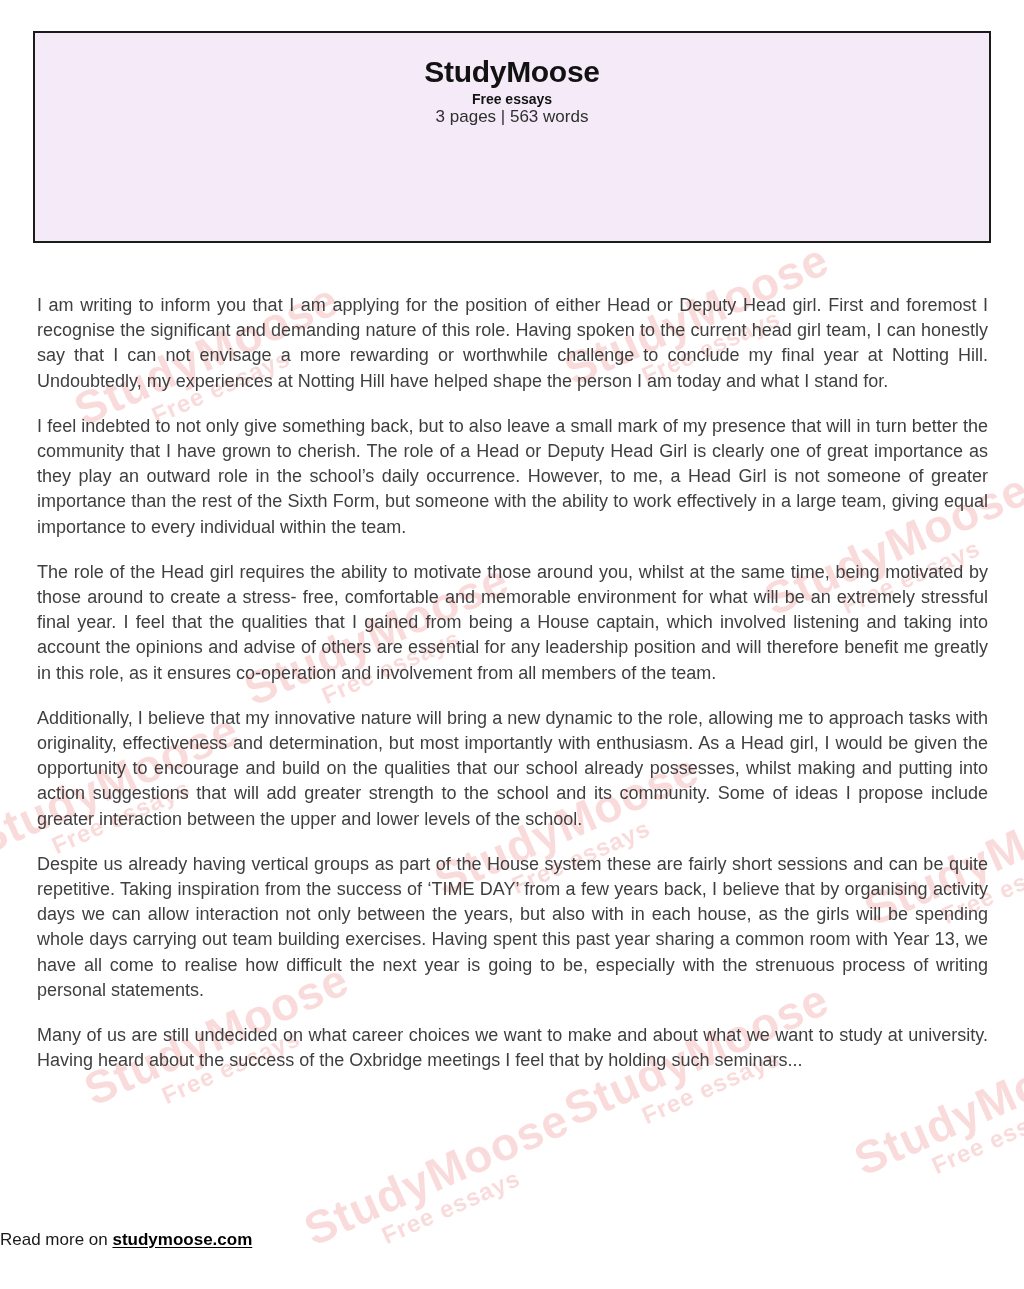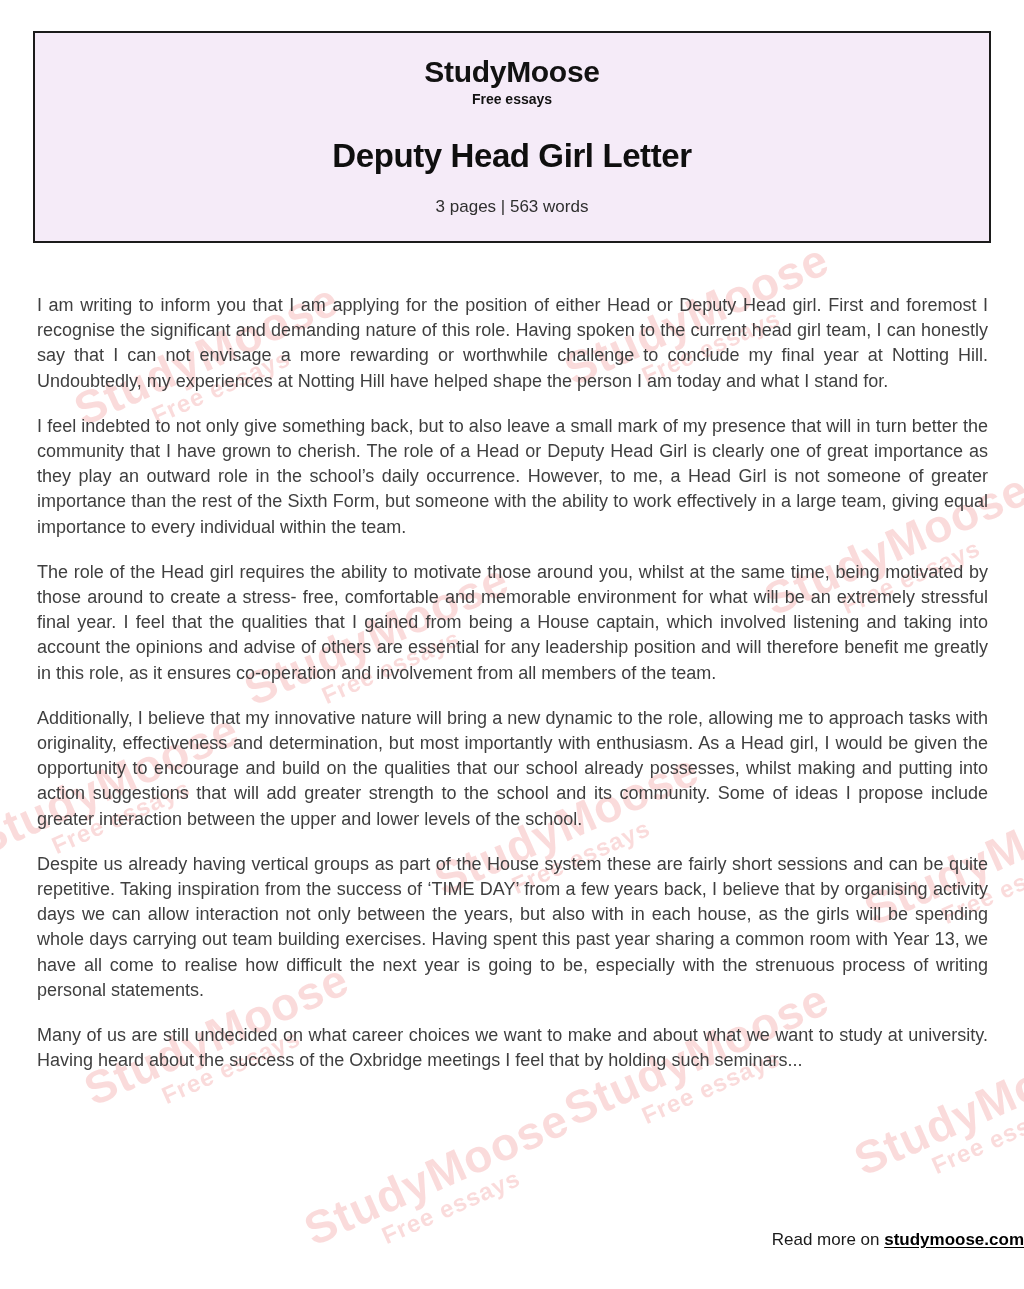--- a/index.html
+++ b/index.html
@@ -105,21 +105,21 @@
     hyphens: none;
   }
   .essay-body p:last-child { margin-bottom: 15px; }
 
   
   .footer {
     position: absolute;
     left: 0;
     right: 0;
     top: 1230px;
-    text-align: right;
+    text-align: left;
     font-size: 17px;
     color: #1a1a1a;
   }
   .footer a,
   .footer .site-link {
     color: #000000;
     font-weight: 700;
     text-decoration: underline;
     text-underline-offset: 2px;
   }
@@ -172,21 +172,20 @@
     <span class="wm-main">StudyMoose</span>
     <span class="wm-sub">Free essays</span>
   </div>
 </div>
 
 <div class="page">
 
   <div class="header-card">
     <div class="brand">StudyMoose</div>
     <div class="brand-sub">Free essays</div>
-    <h1 class="doc-title">Deputy Head Girl Letter</h1>
     <div class="doc-meta">3 pages | 563 words</div>
   </div>
 
   <div class="essay-body">
     <p>I am writing to inform you that I am applying for the position of either Head or Deputy Head girl. First and foremost I recognise the significant and demanding nature of this role. Having spoken to the current head girl team, I can honestly say that I can not envisage a more rewarding or worthwhile challenge to conclude my final year at Notting Hill. Undoubtedly, my experiences at Notting Hill have helped shape the person I am today and what I stand for.</p>
     <p>I feel indebted to not only give something back, but to also leave a small mark of my presence that will in turn better the community that I have grown to cherish. The role of a Head or Deputy Head Girl is clearly one of great importance as they play an outward role in the school’s daily occurrence. However, to me, a Head Girl is not someone of greater importance than the rest of the Sixth Form, but someone with the ability to work effectively in a large team, giving equal importance to every individual within the team.</p>
     <p>The role of the Head girl requires the ability to motivate those around you, whilst at the same time, being motivated by those around to create a stress- free, comfortable and memorable environment for what will be an extremely stressful final year. I feel that the qualities that I gained from being a House captain, which involved listening and taking into account the opinions and advise of others are essential for any leadership position and will therefore benefit me greatly in this role, as it ensures co-operation and involvement from all members of the team.</p>
     <p>Additionally, I believe that my innovative nature will bring a new dynamic to the role, allowing me to approach tasks with originality, effectiveness and determination, but most importantly with enthusiasm. As a Head girl, I would be given the opportunity to encourage and build on the qualities that our school already possesses, whilst making and putting into action suggestions that will add greater strength to the school and its community. Some of ideas I propose include greater interaction between the upper and lower levels of the school.</p>
     <p>Despite us already having vertical groups as part of the House system these are fairly short sessions and can be quite repetitive. Taking inspiration from the success of ‘TIME DAY’ from a few years back, I believe that by organising activity days we can allow interaction not only between the years, but also with in each house, as the girls will be spending whole days carrying out team building exercises. Having spent this past year sharing a common room with Year 13, we have all come to realise how difficult the next year is going to be, especially with the strenuous process of writing personal statements.</p>
     <p>Many of us are still undecided on what career choices we want to make and about what we want to study at university. Having heard about the success of the Oxbridge meetings I feel that by holding such seminars...</p>

